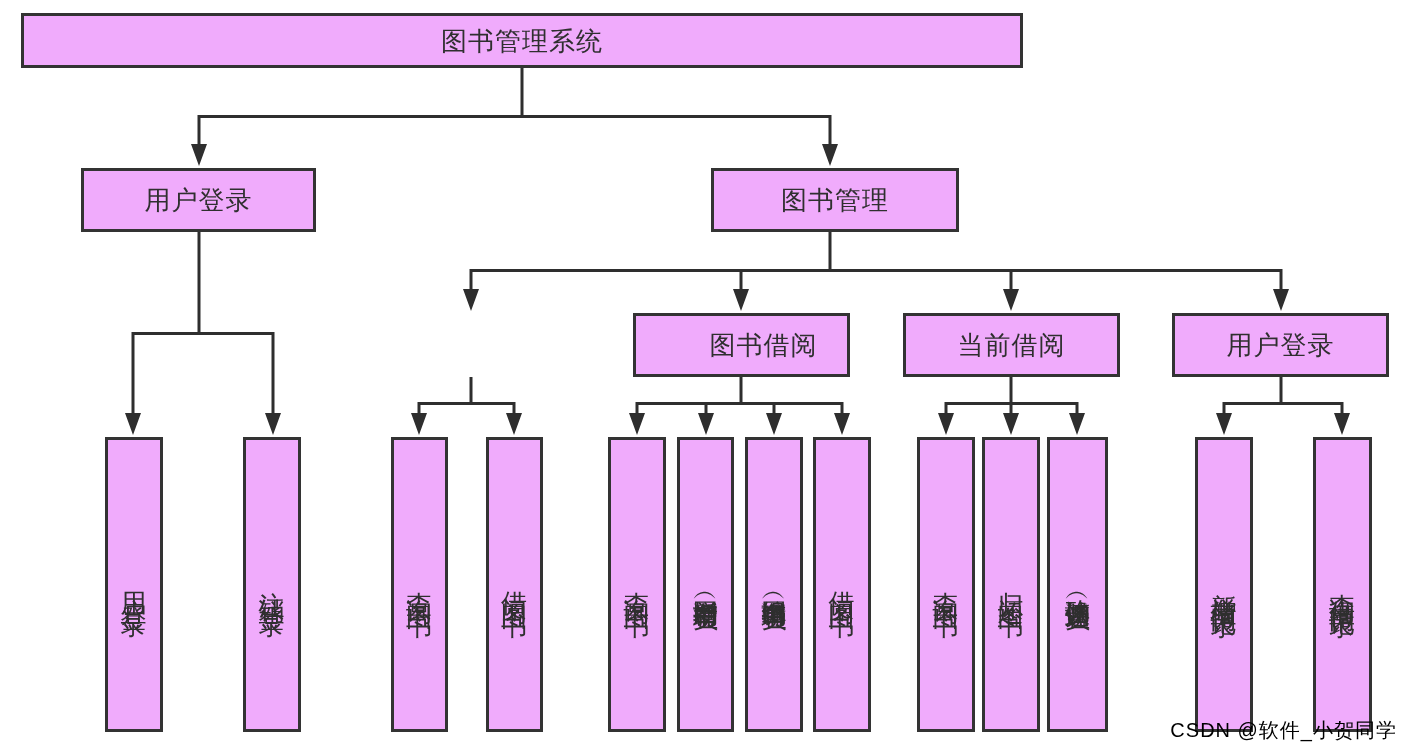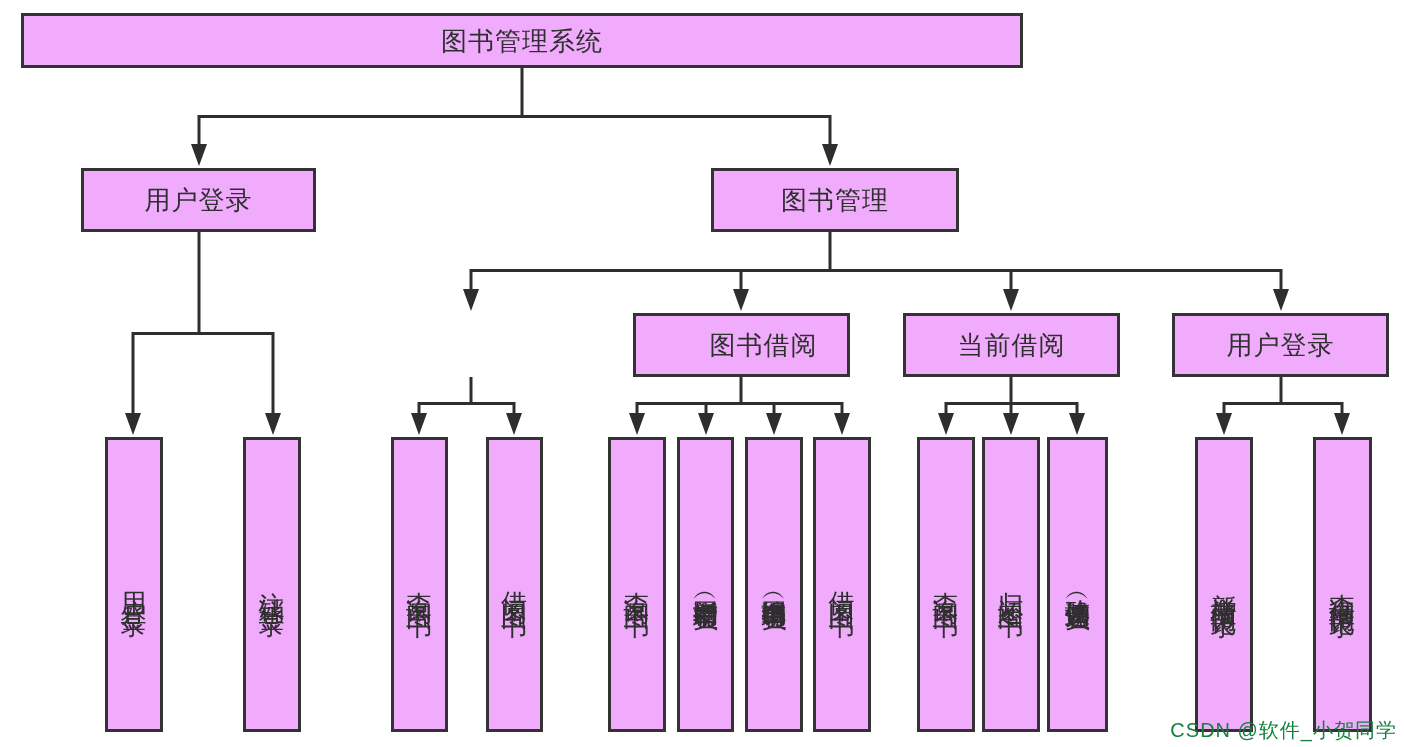--- a/index.html
+++ b/index.html
@@ -37,21 +37,21 @@
     font-size: 26px;
     letter-spacing: 7px;
   }
   .node.v.mid  { letter-spacing: 4px; }
   .node.v.long { font-size: 25px; letter-spacing: 1px; }
   .watermark {
     position: absolute;
     right: 8px;
     bottom: 3px;
     font-size: 20px;
-    color: #15803d;
+    color: #000000;
     letter-spacing: 1px;
     white-space: nowrap;
     z-index: 5;
   }
 </style>
 </head>
 <body>
 
 <div class="stage">
 

